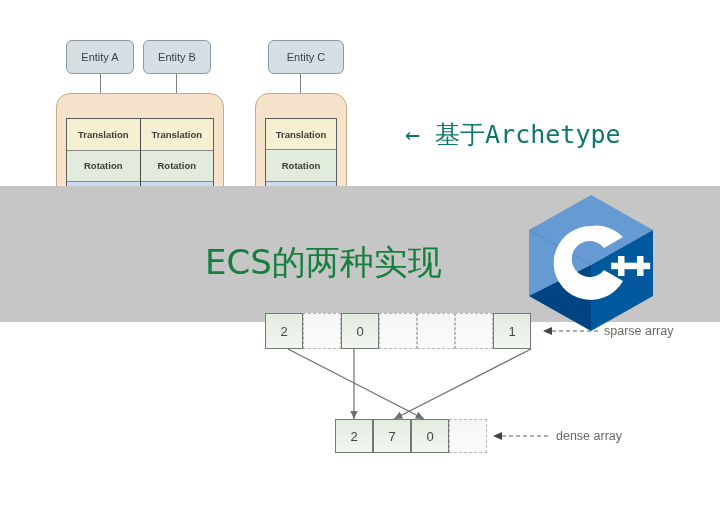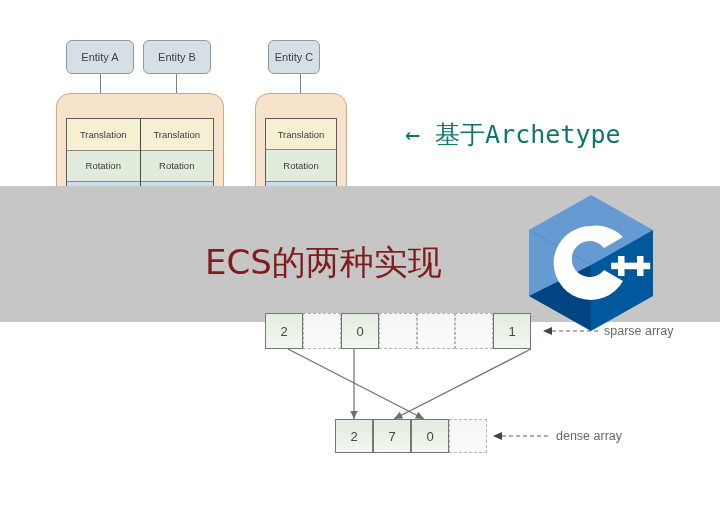--- a/index.html
+++ b/index.html
@@ -45,20 +45,21 @@
     background:#f7e3cb;
     box-sizing:border-box;
     z-index:3;
   }
   .comp-grid{
     position:absolute;
     border:1px solid #5d5d5d;
     box-sizing:border-box;
     display:flex;
     z-index:4;
+    font-weight:bold;
   }
   .comp-col{
     flex:1 1 0;
     display:flex;flex-direction:column;
     border-right:1px solid #4a4a4a;
     box-sizing:border-box;
   }
   .comp-col:last-child{border-right:none;}
   .comp-cell{
     flex:1 1 0;
@@ -109,21 +110,21 @@
   }
   #anno-archetype{font-size:25px;left:405px;top:118px;letter-spacing:0px;}
   #anno-sparseset{font-size:25px;left:62px;top:390px;letter-spacing:0px;}
 
   
   #title{
     position:absolute;
     left:205px;top:240px;
     font-size:34px;
     font-weight:400;
-    color:#7f1d1d;
+    color:#15803d;
     white-space:nowrap;
     z-index:9;
     font-family:"DejaVu Sans","Liberation Sans",sans-serif;
   }
 
   
   #cpp-logo{position:absolute;left:527px;top:193px;width:128px;height:140px;z-index:9;}
 </style>
 </head>
 <body>
@@ -131,21 +132,21 @@
 <div id="stage">
 
   <div class="diagram">
 
     <div class="entity-box" style="left:66px;top:40px;width:68px;height:34px;">
       <span>Entity A</span>
     </div>
     <div class="entity-box" style="left:143px;top:40px;width:68px;height:34px;text-align:right;">
       <span>Entity B</span>
     </div>
-    <div class="entity-box" style="left:268px;top:40px;width:52px;height:34px;">
+    <div class="entity-box" style="left:268px;top:40px;width:76px;height:34px;">
       <span>Entity C</span>
     </div>
 
     <div class="conn" style="left:100px;top:74px;height:44px;"></div>
     <div class="conn" style="left:176px;top:74px;height:44px;"></div>
     <div class="conn" style="left:300px;top:74px;height:44px;"></div>
 
     <div class="arch-box" style="left:56px;top:93px;width:168px;height:180px;"></div>
 
     <div class="arch-box" style="left:255px;top:93px;width:92px;height:180px;"></div>

